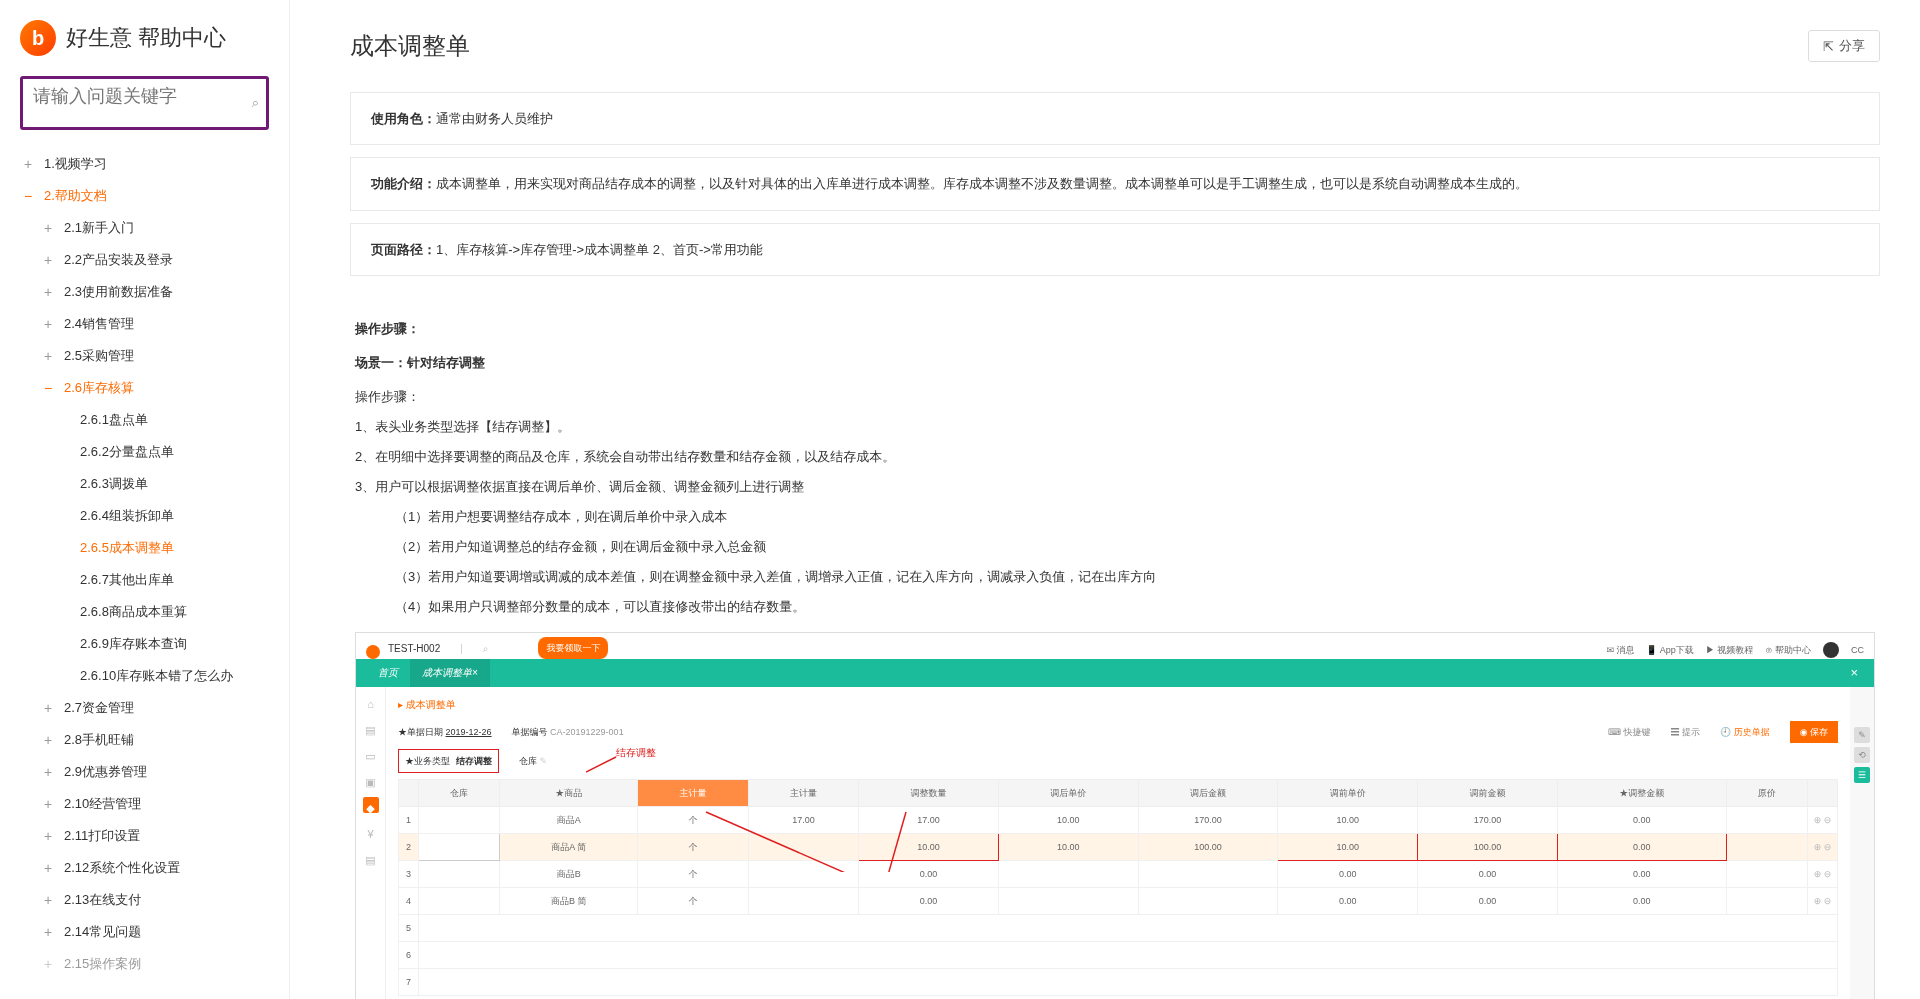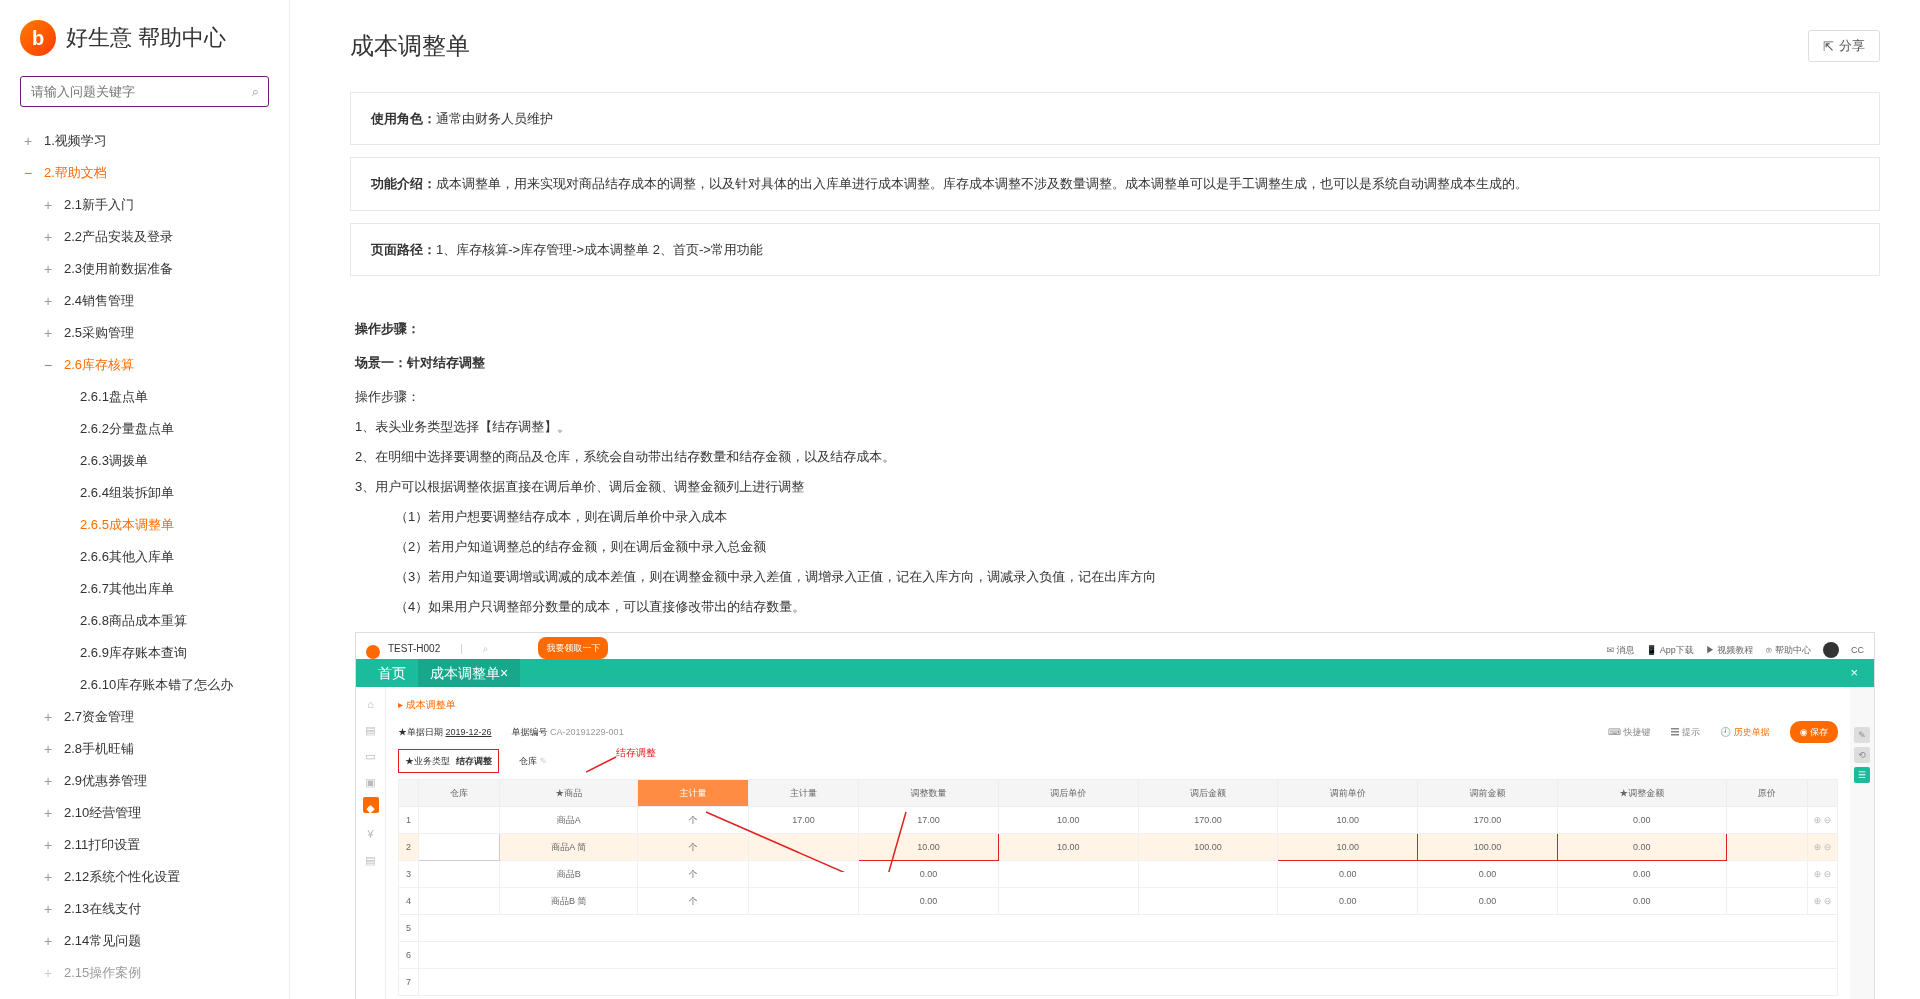--- a/index.html
+++ b/index.html
@@ -3,21 +3,21 @@
 <meta charset="utf-8">
 <style>
 * { margin: 0; padding: 0; box-sizing: border-box; }
 body { font-family: "Microsoft YaHei", "PingFang SC", sans-serif; font-size: 13px; color: #333; background: #fff; }
 .container { display: flex; width: 1920px; height: 999px; }
 .sidebar { width: 290px; padding: 20px 0 0 20px; border-right: 1px solid #eee; overflow-y: auto; }
 .logo-row { display: flex; align-items: center; margin-bottom: 20px; }
 .logo-circle { width: 36px; height: 36px; border-radius: 50%; background: linear-gradient(135deg,#ff7a00,#ff3c00); color: #fff; font-weight: bold; font-size: 20px; display: flex; align-items: center; justify-content: center; margin-right: 10px; }
 .logo-text { font-size: 22px; color: #333; }
 .search-box { position: relative; margin: 0 20px 18px 0; }
-.search-box input { width: 100%; padding: 7px 30px 7px 10px; border: 1px solid #701a75; border-radius: 3px; font-size: 13px; outline: none; }
+.search-box input { width: 100%; padding: 7px 30px 20px 10px; border: 3px solid #701a75; border-radius: 3px; font-size: 18px; outline: none; }
 .search-box .search-ic { position: absolute; right: 10px; top: 50%; transform: translateY(-50%); color: #999; }
 .nav-item { display: flex; align-items: center; padding: 7px 0; cursor: pointer; color: #333; }
 .nav-item.active { color: #ff6a00; }
 .nav-item.selected { color: #ff6a00; }
 .nav-icon { width: 16px; height: 16px; display: inline-flex; align-items: center; justify-content: center; margin-right: 8px; font-size: 14px; color: #999; }
 .nav-item.active .nav-icon { color: #ff6a00; }
 .nav-l1 { padding-left: 0; font-weight: 500; }
 .nav-l2 { padding-left: 20px; }
 .nav-l3 { padding-left: 60px; font-size: 13px; }
 .main { flex: 1; padding: 30px 40px 0 60px; overflow-y: auto; }
@@ -30,21 +30,21 @@
 .bold-line { font-weight: 600; margin: 8px 0; }
 .indent1 { padding-left: 0; margin: 4px 0; }
 .indent2 { padding-left: 40px; margin: 4px 0; }
 .screenshot-wrap { margin-top: 12px; border: 1px solid #ddd; background: #f8f8f8; }
 .ss-topbar { height: 26px; background: #fff; display: flex; align-items: flex-end; padding: 0 10px; font-size: 10px; }
 .ss-logo { width: 14px; height: 14px; border-radius: 50%; background: #ff6a00; margin-right: 8px; }
 .ss-orange-btn { background: #ff6a00; color: #fff; padding: 2px 8px; border-radius: 8px; font-size: 9px; margin-left: 50px; }
 .ss-top-right { margin-left: auto; display: flex; gap: 12px; align-items: center; font-size: 9px; color: #666; }
 .ss-badge { background: #ff4d4f; width: 6px; height: 6px; border-radius: 50%; position: relative; top: -5px; left: -2px; }
 .ss-tabs { background: #1abc9c; height: 28px; display: flex; align-items: center; padding: 0 10px; }
-.ss-tab { color: #fff; font-size: 14px; padding: 0 12px; }
+.ss-tab { color: #fff; font-size: 10px; padding: 0 12px; font-style: italic; }
 .ss-tab.active { background: rgba(0,0,0,0.1); height: 100%; display: flex; align-items: center; }
 .ss-body { display: flex; }
 .ss-left-icons { width: 30px; background: #fff; display: flex; flex-direction: column; align-items: center; padding-top: 6px; gap: 10px; border-right: 1px solid #eee; }
 .ss-left-icons span { width: 16px; height: 16px; display: block; color: #bbb; font-size: 11px; text-align: center; }
 .ss-left-icons span.on { background: #ff6a00; color: #fff; border-radius: 2px; }
 .ss-content { flex: 1; padding: 8px 12px; background: #fff; position: relative; }
 .ss-breadcrumb { font-size: 10px; color: #ff6a00; margin-bottom: 6px; }
 .ss-form-row { display: flex; gap: 20px; font-size: 9px; margin-bottom: 6px; align-items: center; }
 .ss-red-box { border: 1.5px solid #e02020; padding: 2px 6px; display: inline-flex; align-items: center; gap: 6px; }
 .ss-red-label { color: #e02020; font-size: 10px; position: absolute; }
@@ -114,23 +114,20 @@
         <span>2.6.2分量盘点单</span>
       </div>
     <div class="nav-item nav-l3">
         <span>2.6.3调拨单</span>
       </div>
     <div class="nav-item nav-l3">
         <span>2.6.4组装拆卸单</span>
       </div>
     <div class="nav-item nav-l3 selected">
         <span>2.6.5成本调整单</span>
-      </div>
-    <div class="nav-item nav-l3">
-        <span>2.6.6其他入库单</span>
       </div>
     <div class="nav-item nav-l3">
         <span>2.6.7其他出库单</span>
       </div>
     <div class="nav-item nav-l3">
         <span>2.6.8商品成本重算</span>
       </div>
     <div class="nav-item nav-l3">
         <span>2.6.9库存账本查询</span>
       </div>
@@ -239,21 +236,21 @@
             <span>▤</span>
           </div>
           <div class="ss-content">
             <div class="ss-breadcrumb">▸ <span>成本调整单</span></div>
             <div class="ss-form-row">
               <span><span>★单据日期</span> <u>2019-12-26</u></span>
               <span><span>单据编号</span> <span style="color:#999">CA-20191229-001</span></span>
               <span style="margin-left:auto;color:#888">⌨ <span>快捷键</span></span>
               <span style="color:#888">☰ <span>提示</span></span>
               <span style="color:#ff6a00">🕘 <span>历史单据</span></span>
-              <span style="background:#ff6a00;color:#fff;padding:2px 10px;border-radius:10px">◉ <span>保存</span></span>
+              <span style="background:#ff6a00;color:#fff;padding:2px 10px;border-radius:0">◉ <span>保存</span></span>
             </div>
             <div class="ss-form-row">
               <span class="ss-red-box">
                   <span>★业务类型</span> 
                   <b>结存调整</b>
                 </span>
               <span><span>仓库</span> <span style="color:#ccc">✎</span></span>
               <span class="ss-red-label" style="left:230px;top:56px">结存调整</span>
             </div>
 

